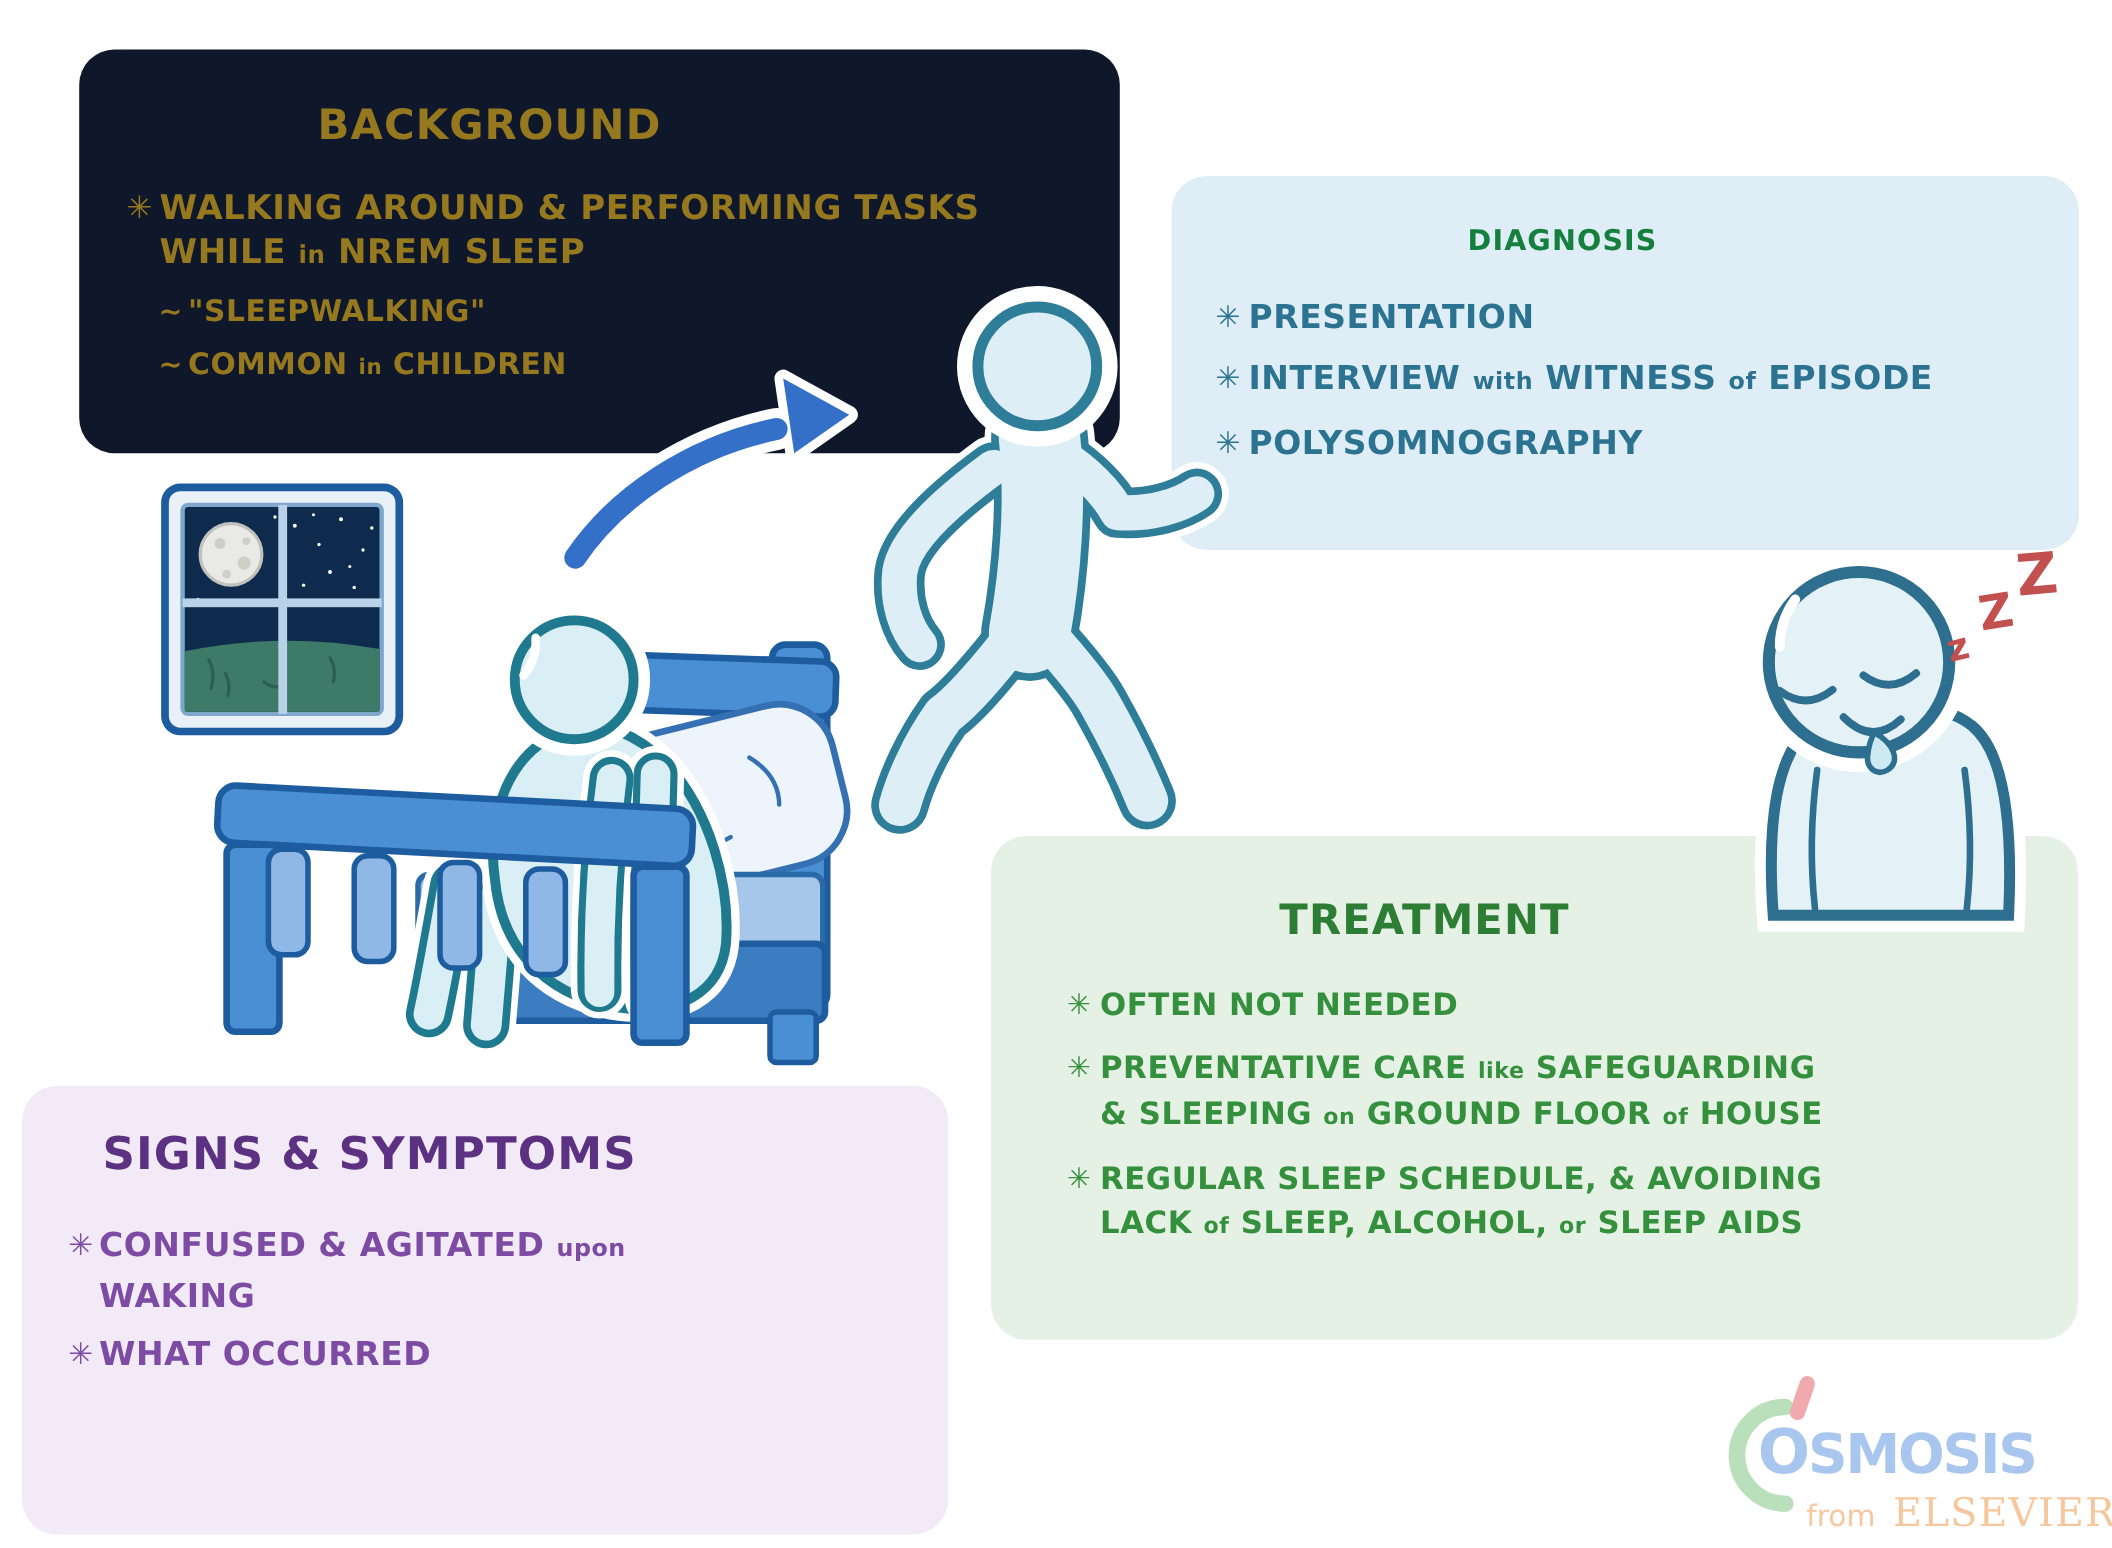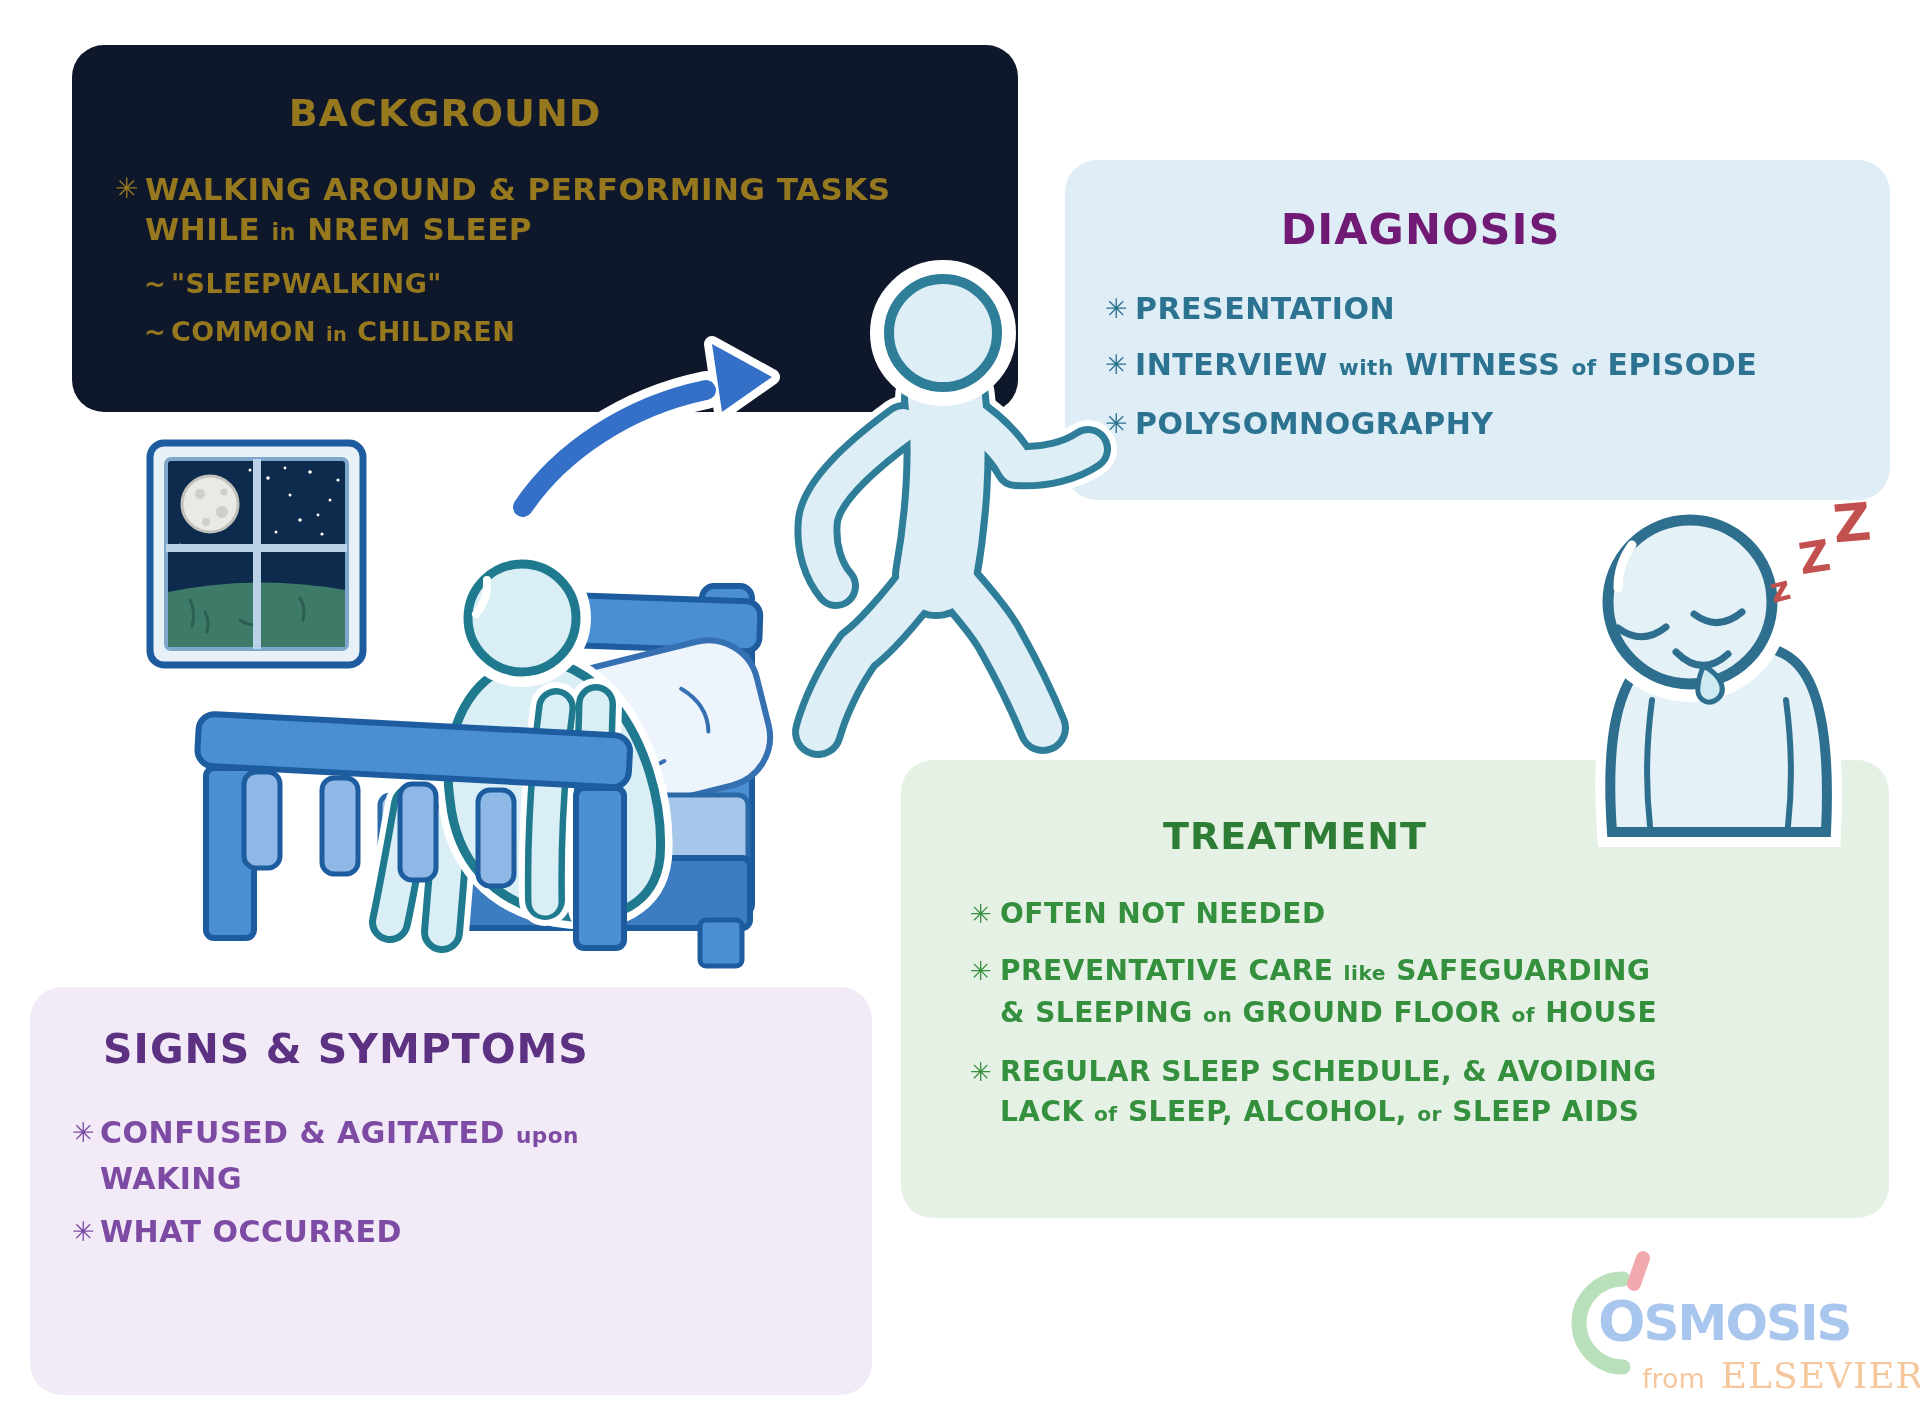--- a/index.html
+++ b/index.html
@@ -21,36 +21,36 @@
   #p-background h2{margin-top:46px;font-size:38px;color:#96781e;transform:translateX(-100px)}
   #p-background .bullets{padding:34px 0 0 43px}
   #p-background .line{font-size:31px;line-height:40px}
   #p-background .mark{width:30px;font-size:28px;line-height:40px}
   #p-background .sub{margin-left:29px;margin-top:16px}
   #p-background .sub .line{font-size:27px;line-height:32px}
   #p-background .sub .mark{width:27px;font-size:26px;line-height:32px}
 
   
   #p-diagnosis{left:1065px;top:160px;width:825px;height:340px;background:#dfeef6;color:#2b7391}
-  #p-diagnosis h2{margin-top:44px;font-size:43px;color:#701a75;transform:translateX(-57px)}
+  #p-diagnosis h2{margin-top:44px;font-size:26px;color:#15803d;transform:translateX(-57px)}
   #p-diagnosis .bullets{padding:34px 0 0 40px}
   #p-diagnosis .line{font-size:30px;line-height:41px}
   #p-diagnosis .mark{width:30px;font-size:27px;line-height:41px}
   #p-diagnosis .bullet{margin-bottom:15px}
 
   
   #p-treatment{left:901px;top:760px;width:988px;height:458px;background:#e6f1e6;color:#35903e}
   #p-treatment h2{margin-top:54px;font-size:38px;color:#2e7d35;transform:translateX(-100px)}
   #p-treatment .bullets{padding:36px 0 0 69px}
   #p-treatment .line{font-size:28px;line-height:40px}
   #p-treatment .mark{width:30px;font-size:26px;line-height:40px}
   #p-treatment .bullet{margin-bottom:17px}
 
   
-  #p-signs{left:30px;top:987px;width:842px;height:408px;background:#f2eaf7;color:#7d4ba3}
+  #p-signs{left:20px;top:987px;width:842px;height:408px;background:#f2eaf7;color:#7d4ba3}
   #p-signs h2{margin-top:38px;font-size:41px;color:#5c3181;transform:translateX(-105px)}
   #p-signs .bullets{padding:38px 0 0 42px}
   #p-signs .line{font-size:30px;line-height:43px}
   #p-signs .mark{width:28px;font-size:27px;line-height:43px}
   #p-signs .bullet{margin-bottom:10px}
 
   
   #art{position:absolute;left:0;top:0;pointer-events:none}
 
   

